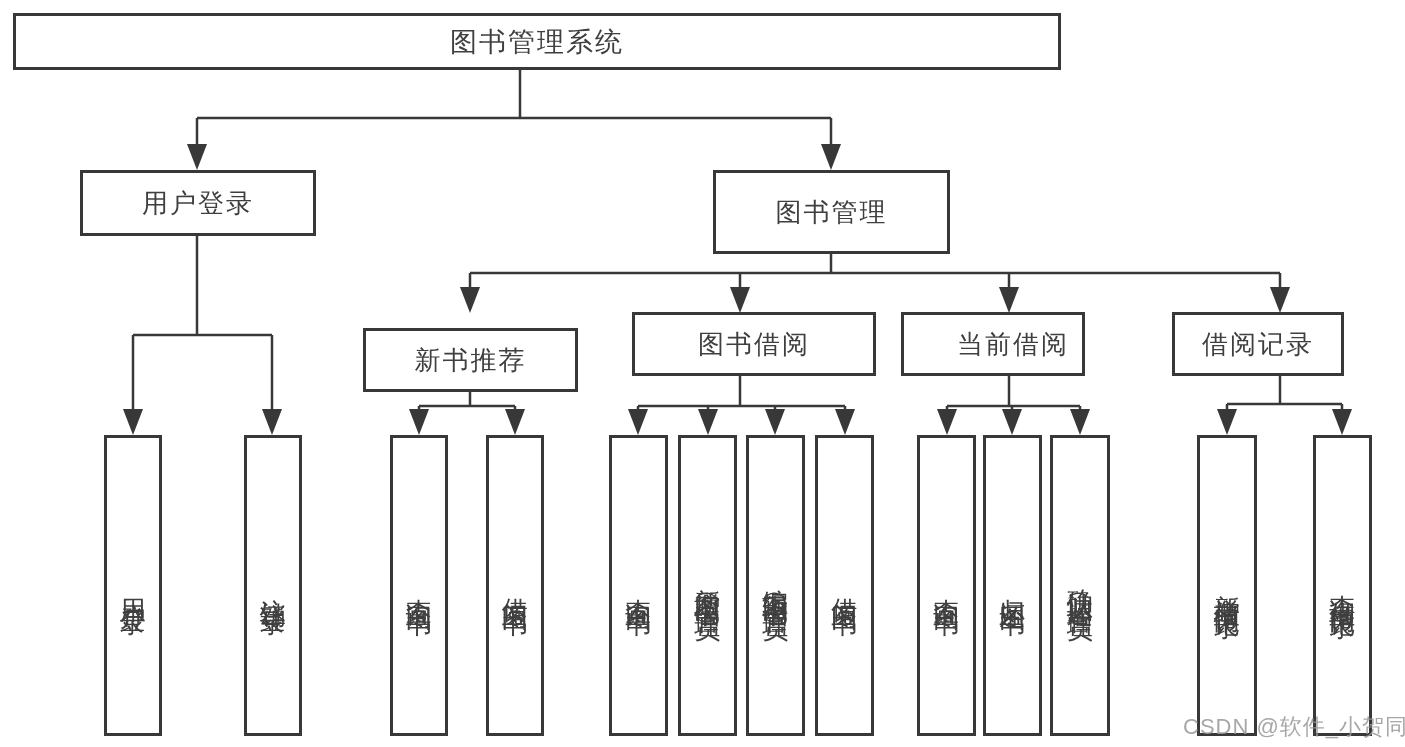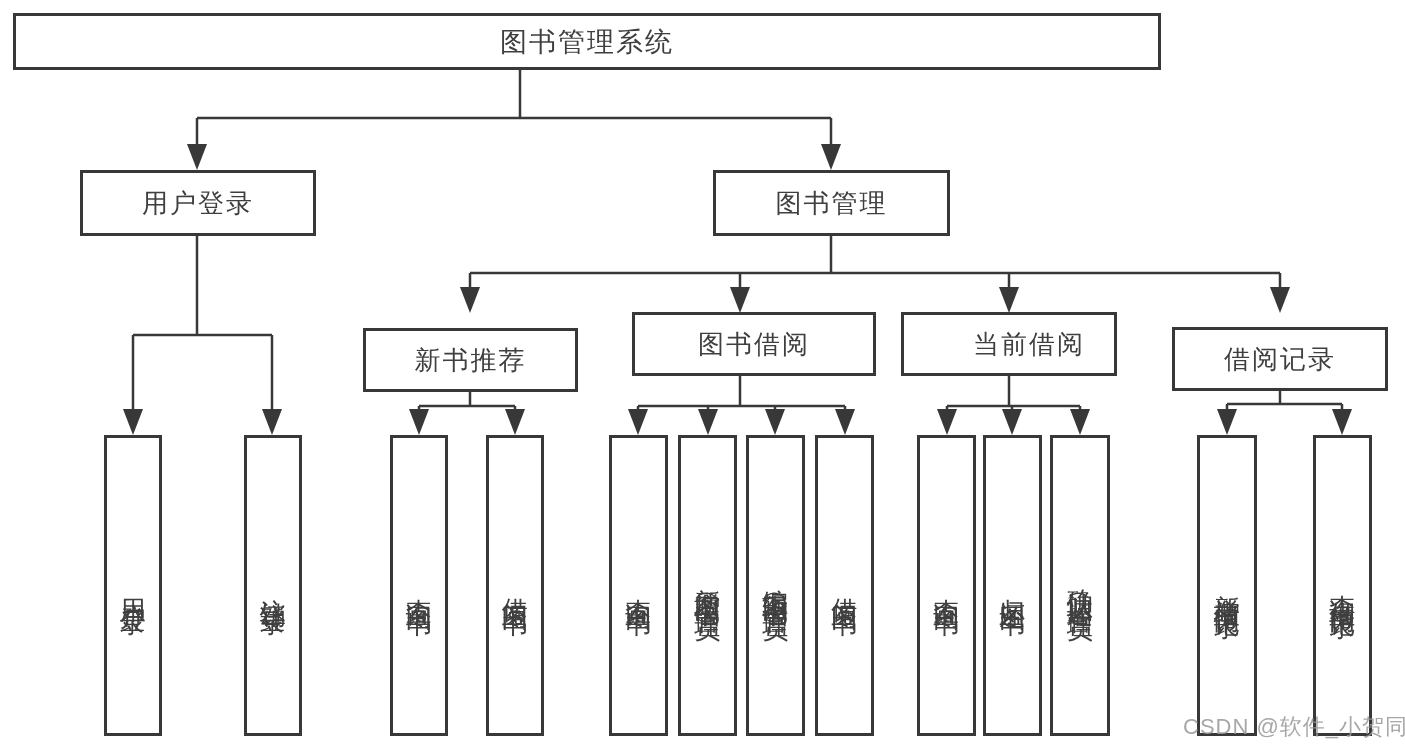--- a/index.html
+++ b/index.html
@@ -89,29 +89,29 @@
       <polygon points="765,409 785,409 775,435"></polygon>
       <polygon points="835,409 855,409 845,435"></polygon>
       <polygon points="937,409 957,409 947,435"></polygon>
       <polygon points="1002,409 1022,409 1012,435"></polygon>
       <polygon points="1070,409 1090,409 1080,435"></polygon>
       <polygon points="1217,409 1237,409 1227,435"></polygon>
       <polygon points="1332,409 1352,409 1342,435"></polygon>
     </g>
   </svg>
 
-  <div class="node h-node title-node" style="left:13px;top:13px;width:1148px;height:57px;">图书管理系统</div>
+  <div class="node h-node title-node" style="left:13px;top:13px;width:1048px;height:57px;">图书管理系统</div>
 
   <div class="node h-node" style="left:80px;top:170px;width:236px;height:66px;">用户登录</div>
-  <div class="node h-node" style="left:713px;top:170px;width:237px;height:66px;">图书管理</div>
+  <div class="node h-node" style="left:713px;top:170px;width:237px;height:84px;">图书管理</div>
 
   <div class="node h-node" style="left:363px;top:328px;width:215px;height:64px;">新书推荐</div>
   <div class="node h-node" style="left:632px;top:312px;width:244px;height:64px;">图书借阅</div>
-  <div class="node h-node" style="left:901px;top:312px;width:216px;height:64px;padding-left:40px;">当前借阅</div>
-  <div class="node h-node" style="left:1172px;top:327px;width:216px;height:64px;">借阅记录</div>
+  <div class="node h-node" style="left:901px;top:312px;width:184px;height:64px;padding-left:40px;">当前借阅</div>
+  <div class="node h-node" style="left:1172px;top:312px;width:172px;height:64px;">借阅记录</div>
 
   <div class="node v-node" style="left:104px;top:435px;width:58px;height:301px;">
     <span>用户登录</span>
   </div>
   <div class="node v-node" style="left:244px;top:435px;width:58px;height:301px;">
     <span>注销登录</span>
   </div>
 
   <div class="node v-node" style="left:390px;top:435px;width:58px;height:301px;">
     <span>查询图书</span>

